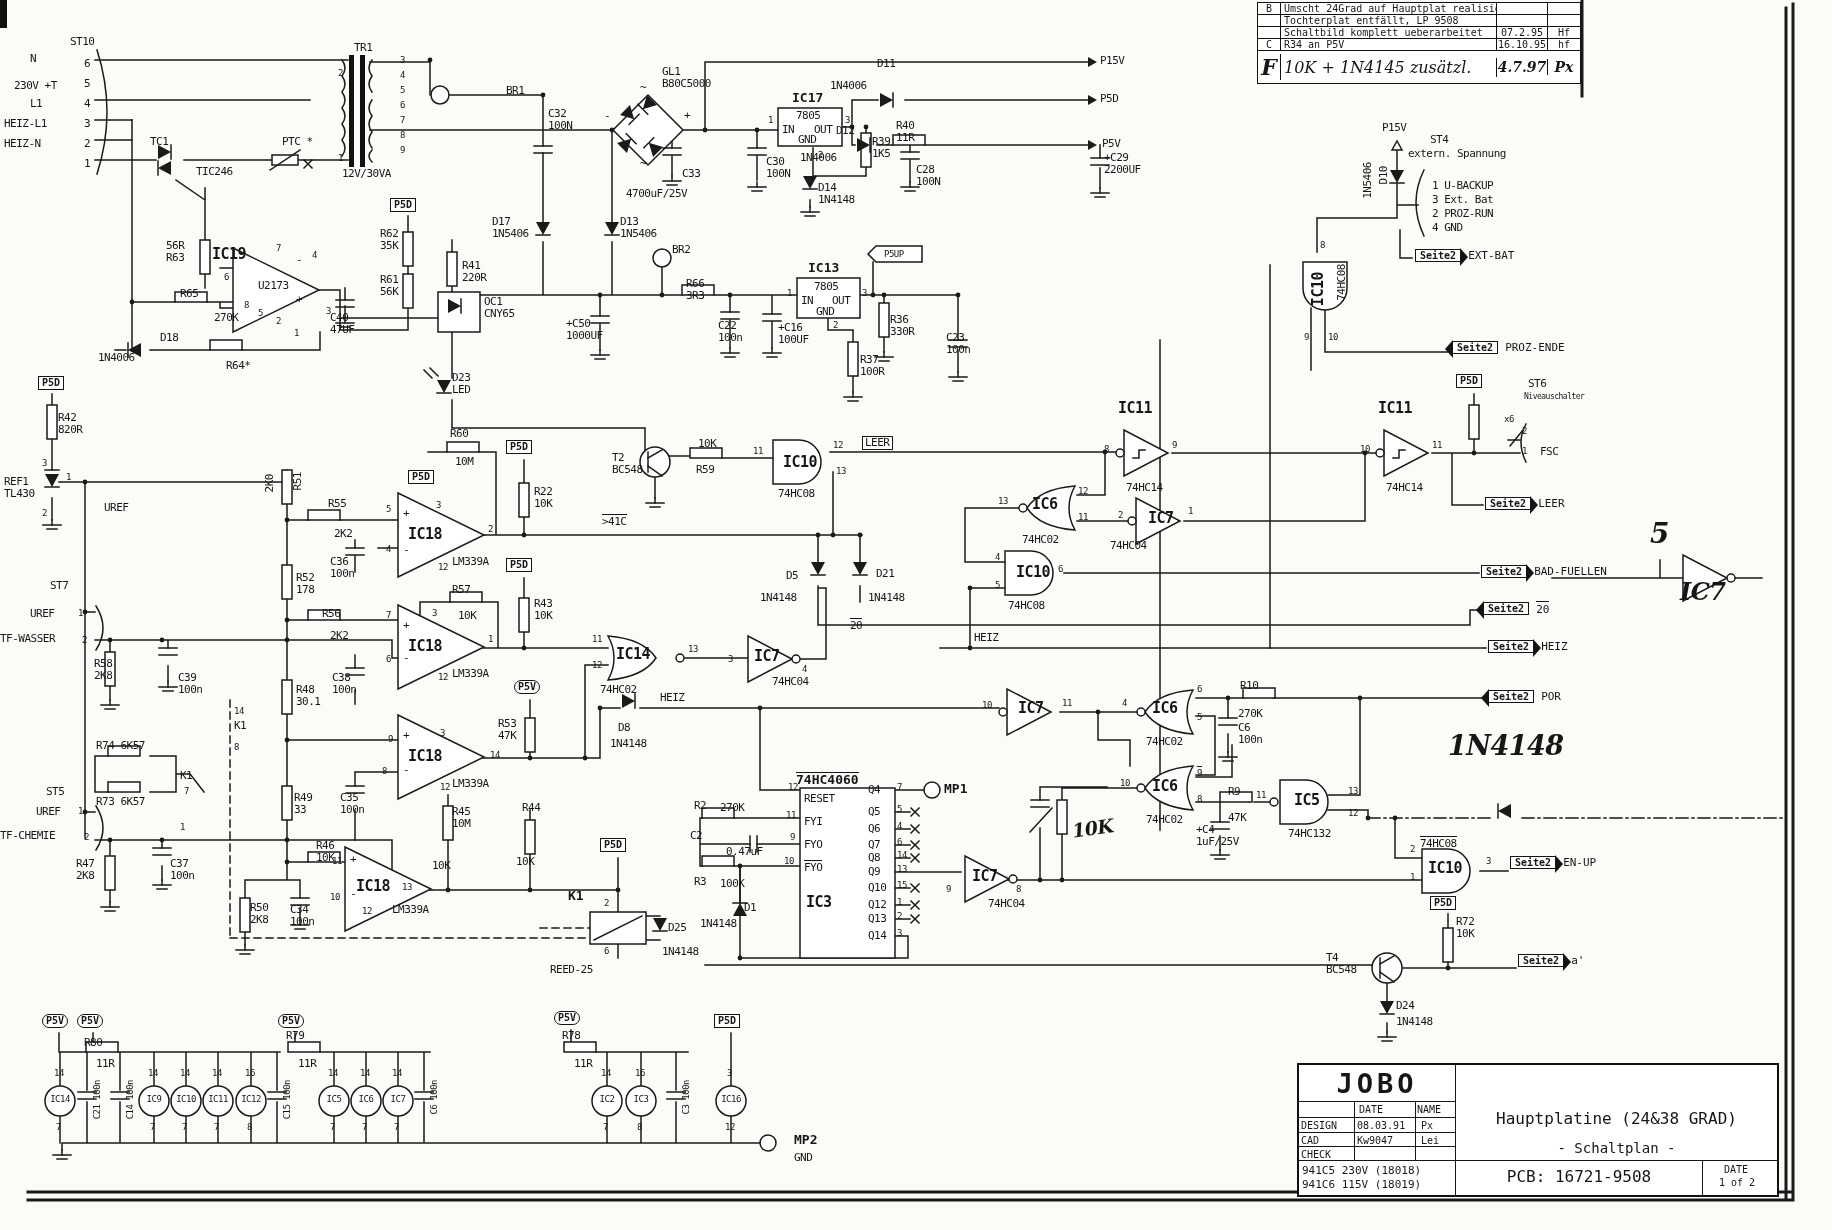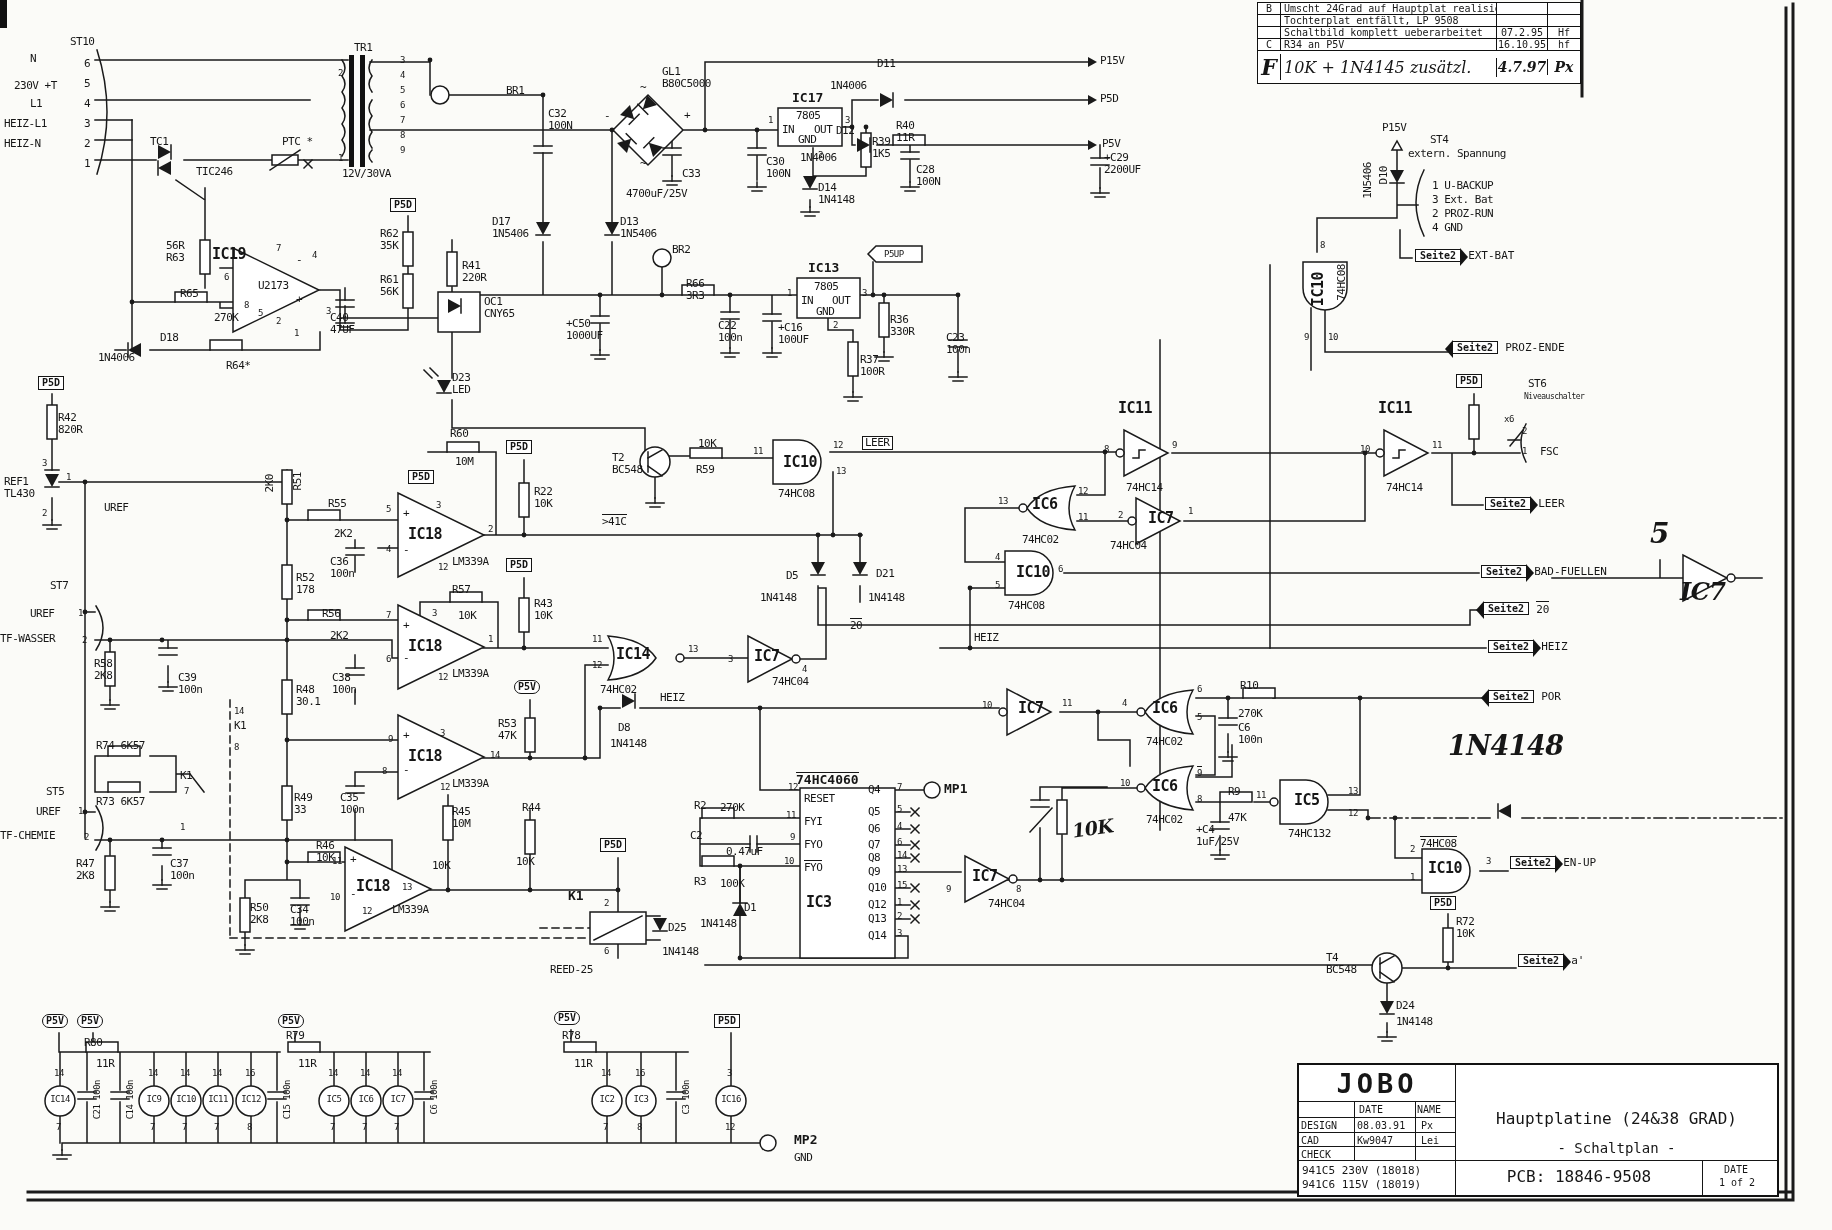--- a/index.html
+++ b/index.html
@@ -974,19 +974,19 @@
   <div class="lbl" style="left:2px;top:84px;font-size:10px">CHECK</div>
   <div class="cell" style="left:55px;top:36px;width:0;height:59px;border-left:1px solid"></div>
   <div class="cell" style="left:116px;top:36px;width:0;height:59px;border-left:1px solid"></div>
   <div class="cell" style="left:156px;top:36px;width:0;height:59px;border-left:1.5px solid"></div>
   <div class="cell" style="left:157px;top:36px;width:321px;height:34px;display:flex;align-items:center;justify-content:center;font-size:16px">Hauptplatine (24&amp;38 GRAD)</div>
   <div class="cell" style="left:157px;top:70px;width:321px;height:25px;display:flex;align-items:center;justify-content:center;font-size:14px">- Schaltplan -</div>
   <div class="cell" style="left:0;top:95px;width:478px;height:0;border-top:1.5px solid"></div>
   <div class="lbl" style="left:3px;top:99px;font-size:11px">941C5 230V (18018)</div>
   <div class="lbl" style="left:3px;top:113px;font-size:11px">941C6 115V (18019)</div>
   <div class="cell" style="left:156px;top:95px;width:0;height:35px;border-left:1.5px solid"></div>
-  <div class="cell" style="left:157px;top:95px;width:246px;height:33px;display:flex;align-items:center;justify-content:center;font-size:16px">PCB:  18846-9508</div>
+  <div class="cell" style="left:157px;top:95px;width:246px;height:33px;display:flex;align-items:center;justify-content:center;font-size:16px">PCB:  16721-9508</div>
   <div class="cell" style="left:403px;top:95px;width:0;height:35px;border-left:1.5px solid"></div>
   <div class="lbl" style="left:425px;top:99px;font-size:10px">DATE</div>
   <div class="lbl" style="left:420px;top:112px;font-size:10px">1 of 2</div>
 </div>
 
 </div>
 
 </body></html>

